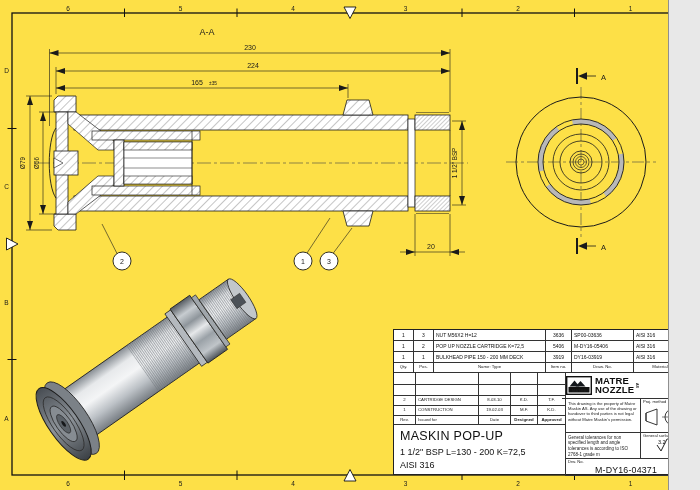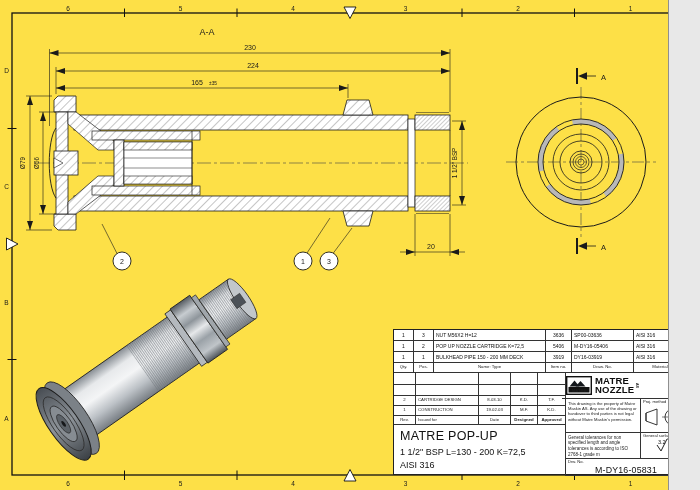--- a/index.html
+++ b/index.html
@@ -319,21 +319,21 @@
   <div class="c ctr hd" style="left:117px;top:76px;width:27px;height:10px">M.F.</div>
   <div class="c ctr hd" style="left:144px;top:76px;width:28px;height:10px">K.D.</div>
 
   <div class="c ctr hd" style="left:0;top:86px;width:22px;height:9px">Rev.</div>
   <div class="c hd" style="left:22px;top:86px;width:63px;height:9px">Issued for</div>
   <div class="c ctr hd" style="left:85px;top:86px;width:32px;height:9px">Date</div>
   <div class="c ctr hd b" style="left:117px;top:86px;width:27px;height:9px">Designed</div>
   <div class="c ctr hd b" style="left:144px;top:86px;width:28px;height:9px">Approved</div>
 
   <div id="title-area">
-    <div id="t1">MATRE POP-UP</div>
+    <div id="t1">MASKIN POP-UP</div>
     <div id="t2">1 1/2" BSP  L=130 - 200  K=72,5</div>
     <div id="t3">AISI 316</div>
   </div>
 
   <div id="logo">
     <svg width="26" height="19" viewBox="0 0 26 19">
       <rect x="0.7" y="0.7" width="24.6" height="17.6" fill="#ffffff" stroke="#111" stroke-width="1.4"></rect>
       <polygon points="3.5,10.5 8.5,4.5 13.5,10.5" fill="#14181c"></polygon>
       <polygon points="9.5,10.5 14.5,5 19.5,10.5" fill="#14181c"></polygon>
       <rect x="2.5" y="11" width="21" height="5.5" fill="#111"></rect>
@@ -370,17 +370,17 @@
       <svg width="16" height="14" viewBox="0 0 16 14">
         <path d="M2,7 L6,13 L12,1" stroke="#222" stroke-width="1" fill="none"></path>
         <line x1="12" y1="1" x2="16" y2="1" stroke="#222" stroke-width="0.8"></line>
       </svg>
       <span style="font-size:5.5px;margin-left:-13px;margin-bottom:7px">3.2</span>
     </div>
   </div>
 
   <div class="c" id="drwno-cell" style="left:172px;top:129px;width:121px;height:17px">
     <div class="lbl">Drw. No.</div>
-    <div id="drwno-val">M-DY16-05831</div>
+    <div id="drwno-val">M-DY16-04371</div>
   </div>
 
 </div>
 </div>
 
 </body></html>

